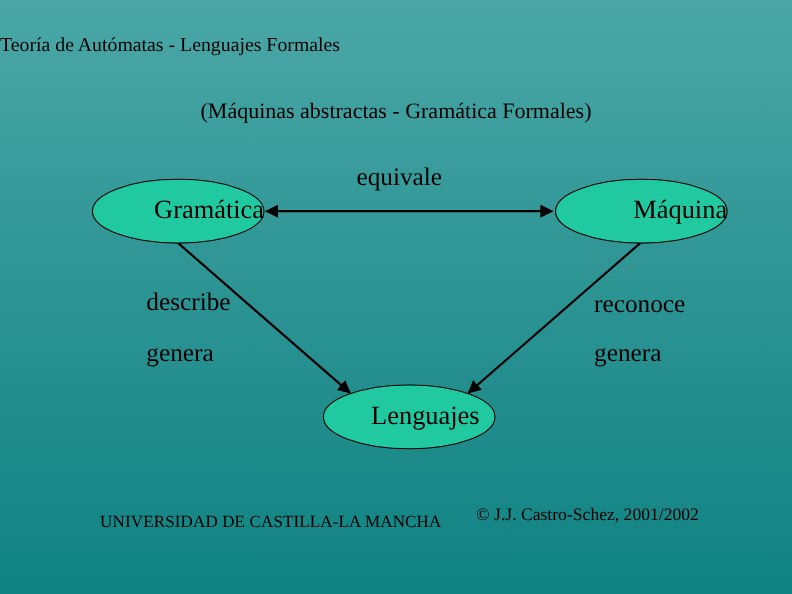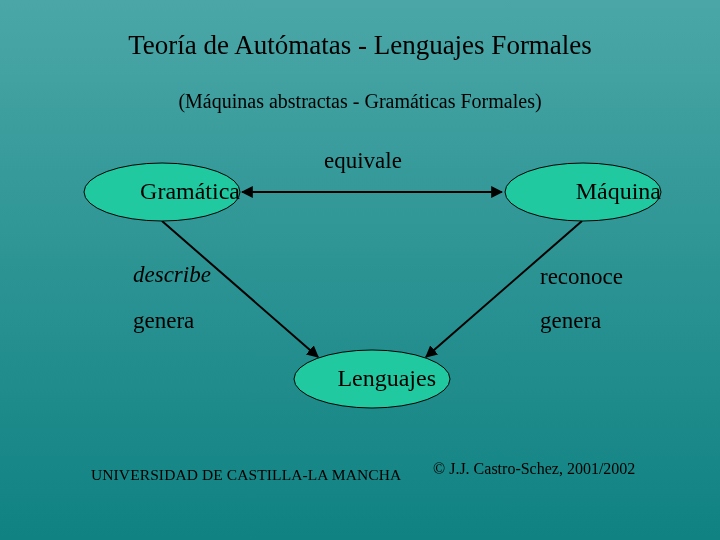--- a/index.html
+++ b/index.html
@@ -3,33 +3,33 @@
 <meta charset="utf-8">
 <style>
   html, body { margin: 0; padding: 0; }
   body {
     width: 720px; height: 540px; overflow: hidden; position: relative;
     background: linear-gradient(to bottom, #4ba7a7 0%, #2f9595 45%, #108282 100%);
     font-family: "Liberation Serif", "DejaVu Serif", serif;
     color: #000;
   }
   .abs { position: absolute; white-space: nowrap; }
-  .title { left: 0; width: 720px; top: 30px; text-align: center; font-size: 27px; }
+  .title { left: 0; width: 720px; top: 30px; text-align: left; font-size: 18px; }
   .subtitle { left: 0; width: 720px; top: 90px; text-align: center; font-size: 20px; }
   svg.diagram { position: absolute; left: 0; top: 0; }
   .node-label { font-size: 24px; text-align: right; }
   .edge-label { font-size: 23px; }
   .footer-left { left: 63px; top: 466px; font-size: 15.5px; letter-spacing: 0.1px; margin-left: 28px; }
   .footer-right { left: 433px; top: 460px; font-size: 16px; }
 </style>
 </head>
 <body>
 
 <div class="abs title">Teoría de Autómatas - Lenguajes Formales</div>
-<div class="abs subtitle">(Máquinas abstractas - Gramáticas Formales)</div>
+<div class="abs subtitle">(Máquinas abstractas - Gramática Formales)</div>
 
 <svg class="diagram" width="720" height="540" viewBox="0 0 720 540">
   <defs>
     <marker id="arrow" viewBox="0 0 10 10" refX="9" refY="5" markerWidth="6" markerHeight="6" orient="auto-start-reverse">
       <path d="M0,0 L10,5 L0,10 z" fill="#000"></path>
     </marker>
   </defs>
 
   <line x1="242" y1="192" x2="502" y2="192" stroke="#000" stroke-width="2" marker-start="url(#arrow)" marker-end="url(#arrow)"></line>
 
@@ -40,19 +40,19 @@
   <ellipse cx="162" cy="192" rx="78" ry="29" fill="#20c9a0" stroke="#000" stroke-width="1"></ellipse>
   <ellipse cx="583" cy="192" rx="78" ry="29" fill="#20c9a0" stroke="#000" stroke-width="1"></ellipse>
   <ellipse cx="372" cy="379" rx="78" ry="29" fill="#20c9a0" stroke="#000" stroke-width="1"></ellipse>
 </svg>
 
 <div class="abs node-label" style="left:84px; width:156px; top:178px;">Gramática</div>
 <div class="abs node-label" style="left:505px; width:156px; top:178px;">Máquina</div>
 <div class="abs node-label" style="left:280px; width:156px; top:365px;">Lenguajes</div>
 
 <div class="abs edge-label" style="left:324px; top:148px;">equivale</div>
-<div class="abs edge-label" style="left:133px; top:262px;font-style:italic;">describe</div>
+<div class="abs edge-label" style="left:133px; top:262px;">describe</div>
 <div class="abs edge-label" style="left:133px; top:308px;">genera</div>
 <div class="abs edge-label" style="left:540px; top:264px;">reconoce</div>
 <div class="abs edge-label" style="left:540px; top:308px;">genera</div>
 
 <div class="abs footer-left">UNIVERSIDAD DE CASTILLA-LA MANCHA</div>
 <div class="abs footer-right">© J.J. Castro-Schez, 2001/2002</div>
 
 </body></html>

